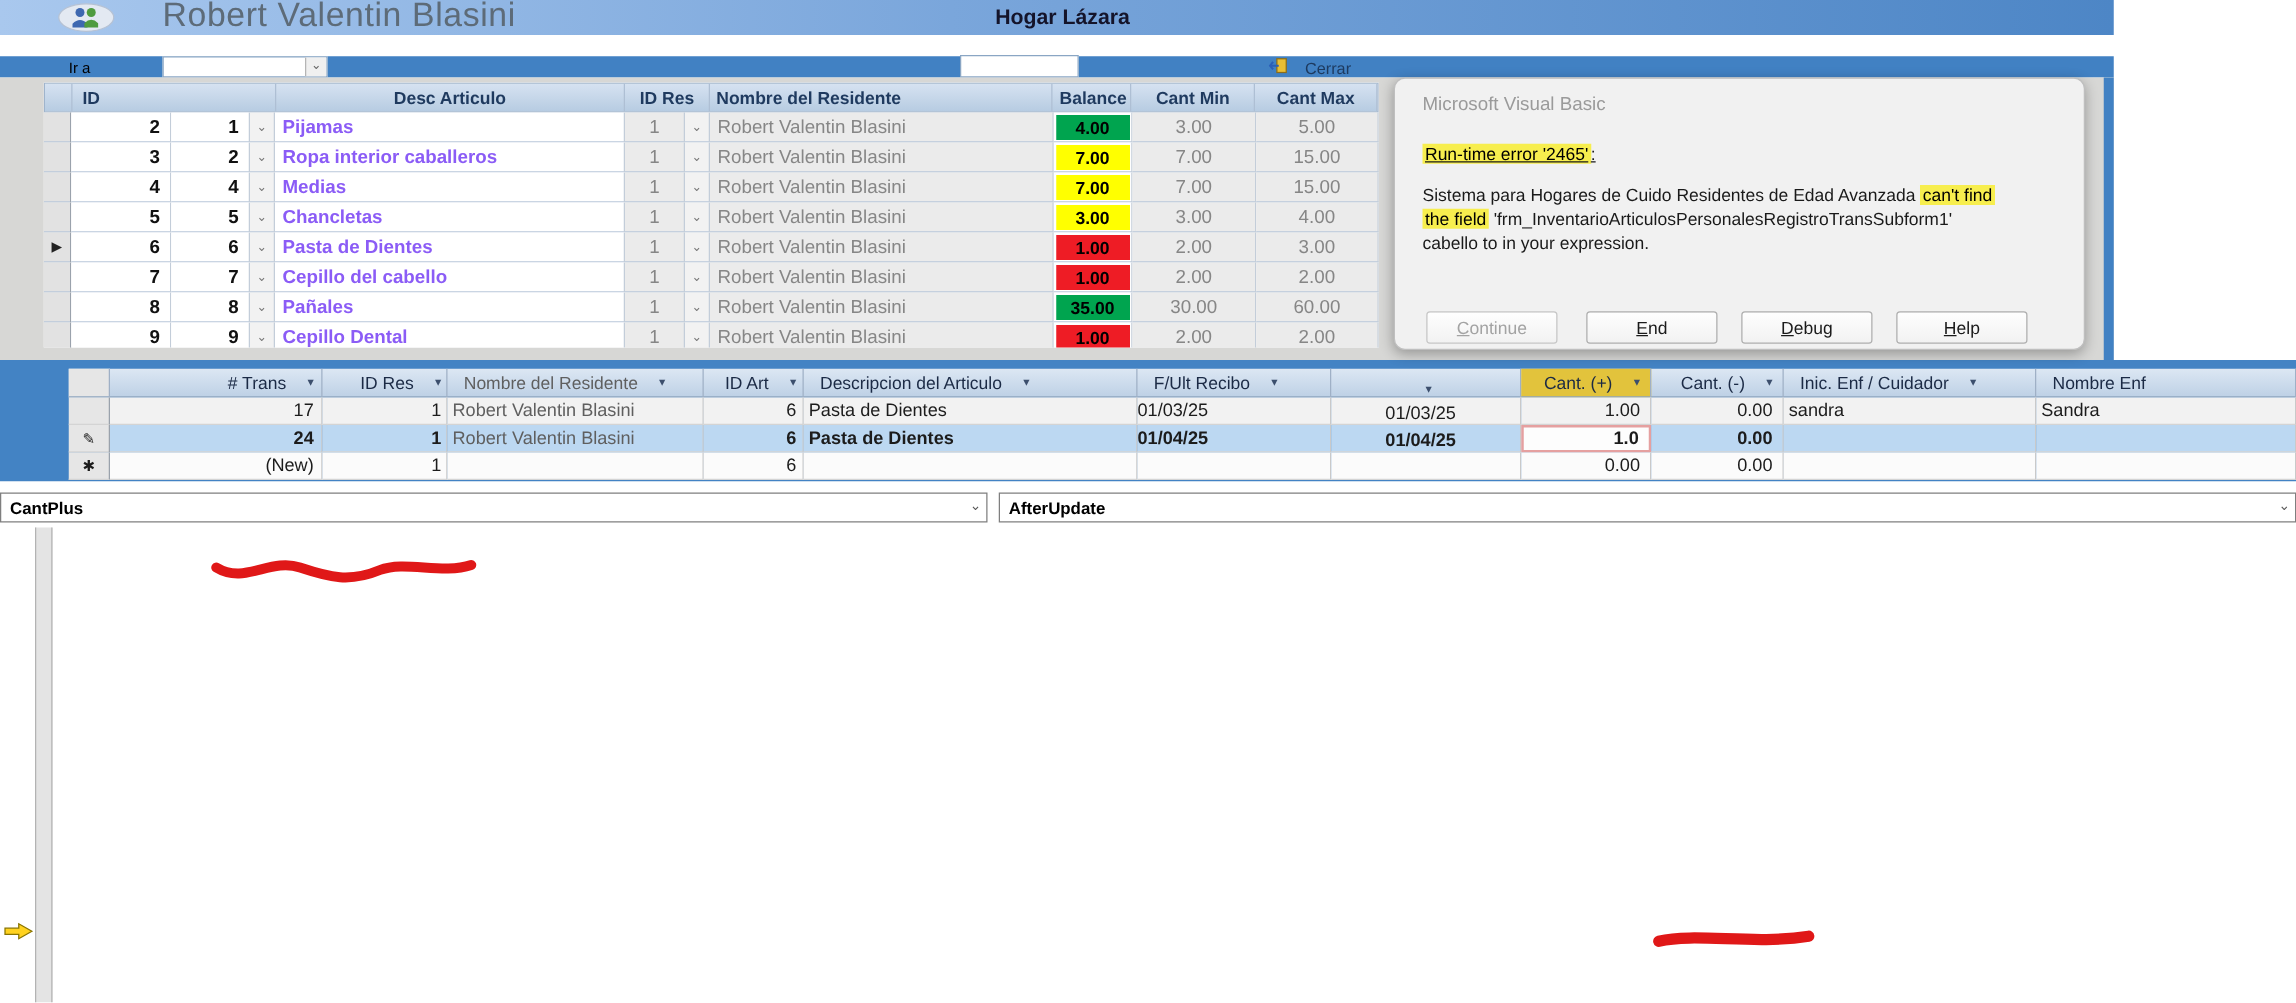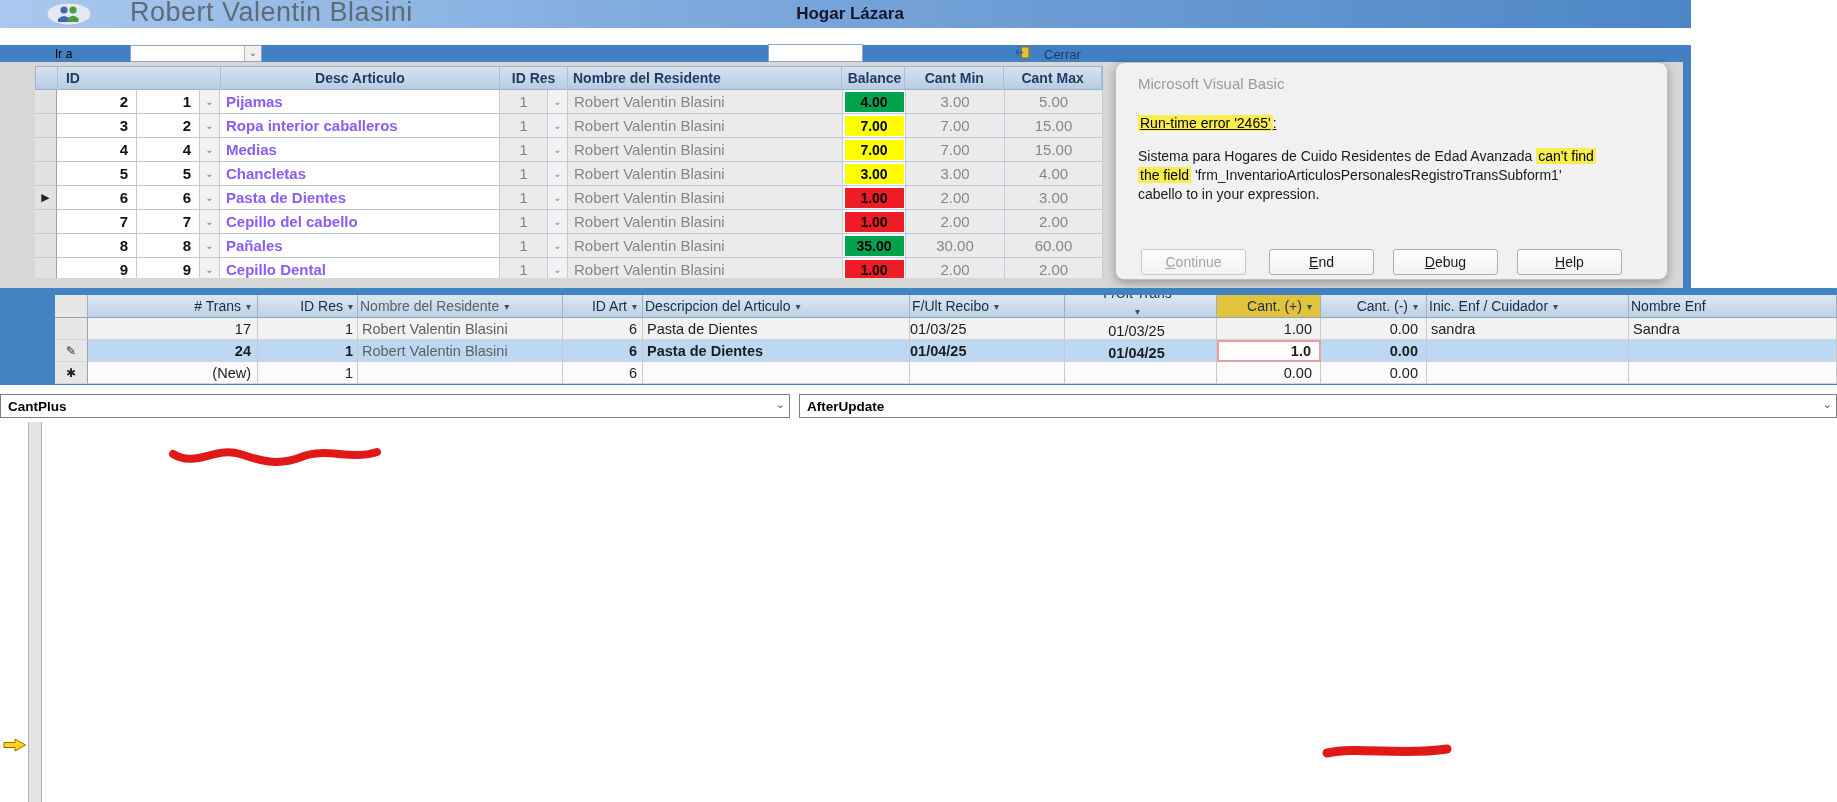--- a/index.html
+++ b/index.html
@@ -60,21 +60,21 @@
     border:1px solid #aeaeae;border-radius:3px;font-size:14px;color:#1a1a1a;text-align:center;}
   .dlg-btn b{display:block;font-weight:normal;line-height:24px;}
   .dlg-btn b::first-letter{text-decoration:underline;}
   .dlg-btn.disabled{color:#a3a3a3;border-color:#c6c6c6;}
   .b-continue{left:25px;} .b-end{left:153px;} .b-debug{left:277px;} .b-help{left:401px;}
 
   
   .ds{position:absolute;left:0;top:288px;width:1837px;height:97px;background:#4383c4;overflow:hidden;}
   .ds-inner{position:absolute;left:55px;top:7px;width:1782px;}
   .ds-h{display:flex;height:23px;background:linear-gradient(180deg,#dce7f3,#bdd0e5);font-size:14px;color:#1b2a45;}
-  .ds-h div{display:flex;align-items:center;gap:5px;padding-left:2px;border-right:1px solid #9fb0c6;border-bottom:1px solid #8fa5bf;overflow:hidden;white-space:nowrap;}
+  .ds-h div{display:flex;align-items:center;gap:17px;padding-left:13px;border-right:1px solid #9fb0c6;border-bottom:1px solid #8fa5bf;overflow:hidden;white-space:nowrap;}
   .ds-h .sarr{font-size:10px;color:#3c4f6d;}
   .dsrow{display:flex;height:22px;font-size:14.5px;color:#1c1c1c;}
   .d{display:flex;align-items:center;border-right:1px solid #c9c9c9;border-bottom:1px solid #d4d4d4;background:#f2f2f2;overflow:hidden;white-space:nowrap;}
   .dsrow.r3 .d{background:#fbfbfb;}
   .dsrow.sel .d{background:#bcd8f2;font-weight:bold;}
   .dsrow.sel .d.name{font-weight:normal;}
   .x-sel{width:33px;justify-content:center;background:#e6e6e6 !important;border-right:1px solid #9aa2ac;font-size:12px;font-weight:normal !important;}
   .x-trans{width:170px;justify-content:flex-end;padding-right:6px;}
   .x-res{width:100px;justify-content:flex-end;padding-right:4px;}
   .x-nom{width:205px;padding-left:4px;color:#5f5f5f;}

